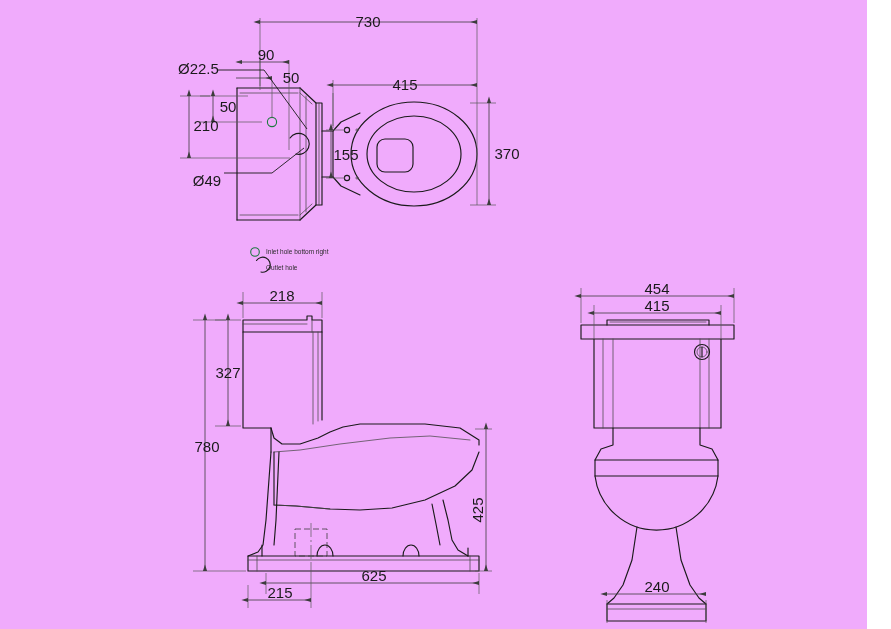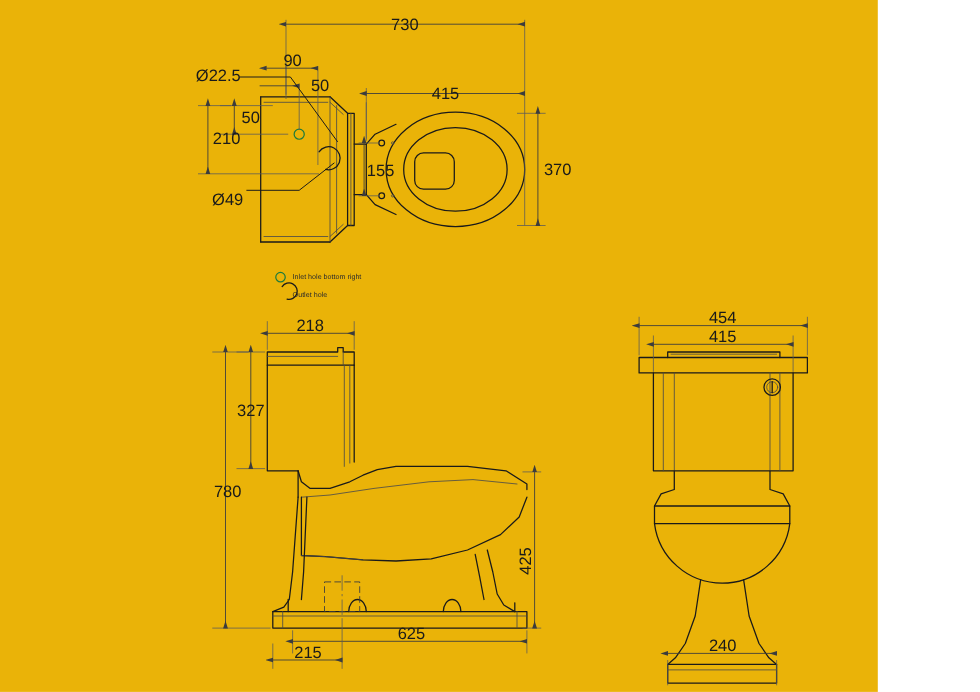--- a/index.html
+++ b/index.html
@@ -2,23 +2,23 @@
 <html><head>
 <meta charset="utf-8">
 <style>
   html, body {
     margin: 0;
     padding: 0;
     background: #ffffff;
   }
   #sheet {
     position: relative;
-    width: 798px;
+    width: 867px;
     height: 629px;
-    background: #eab308;
+    background: #f0abfc;
     font-family: "Liberation Sans", sans-serif;
     overflow: hidden;
   }
   #sheet svg {
     position: absolute;
     left: 0;
     top: 0;
   }
   text {
     font-family: "Liberation Sans", sans-serif;

